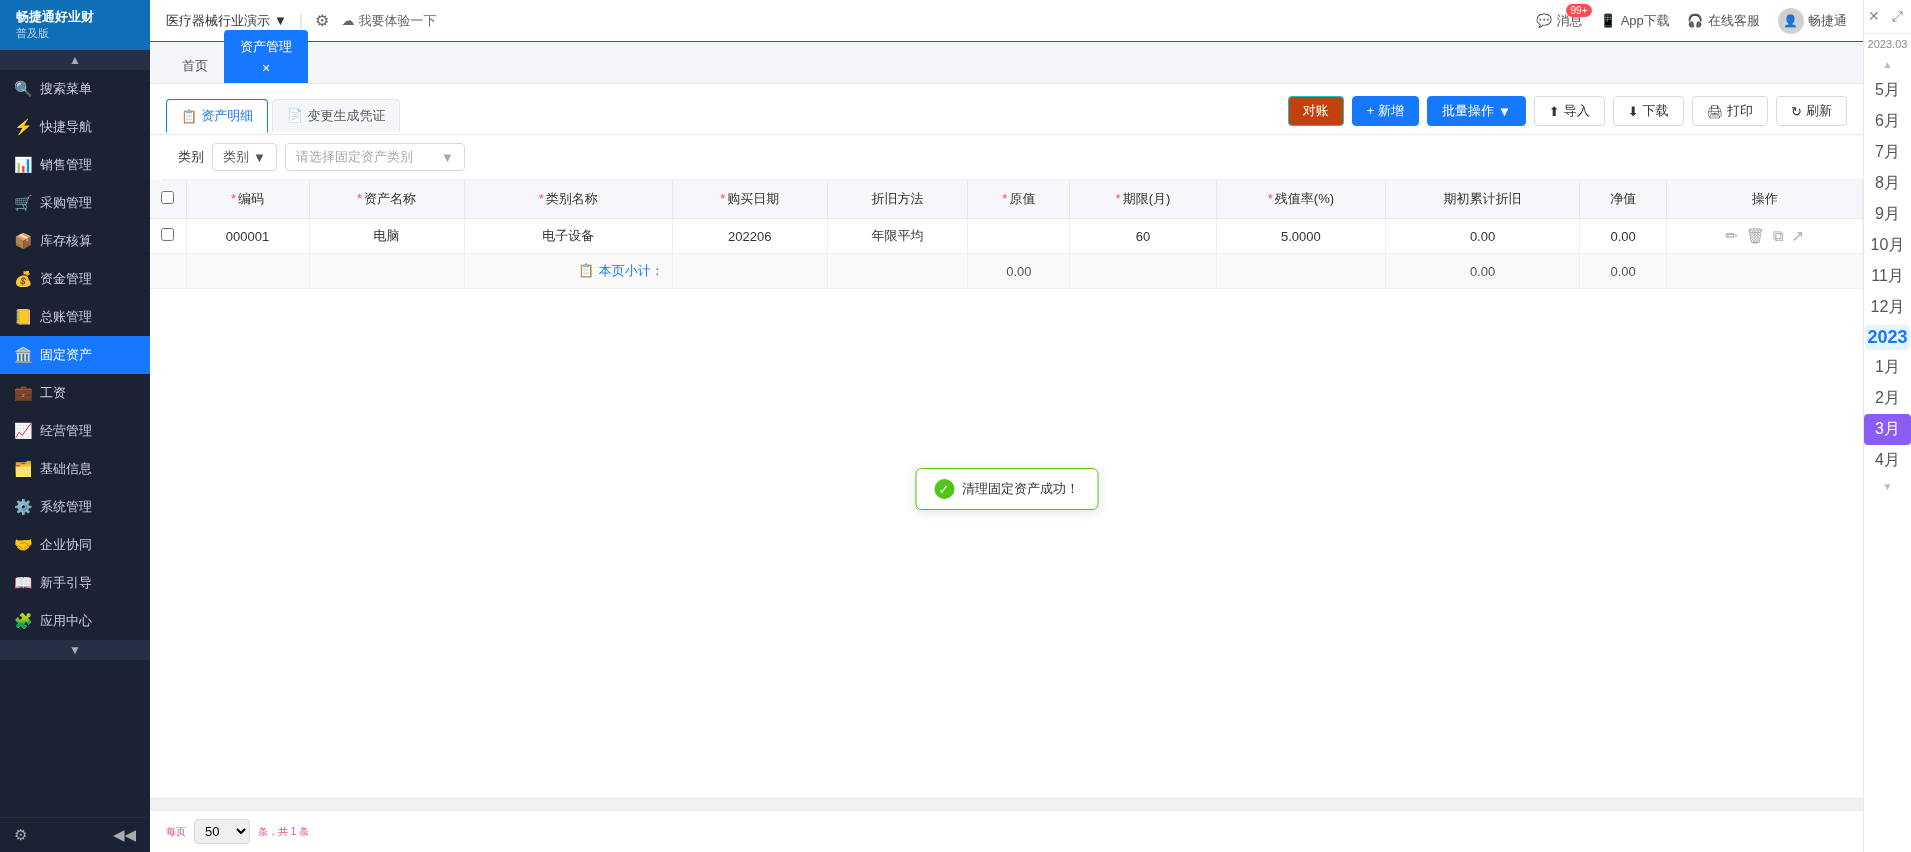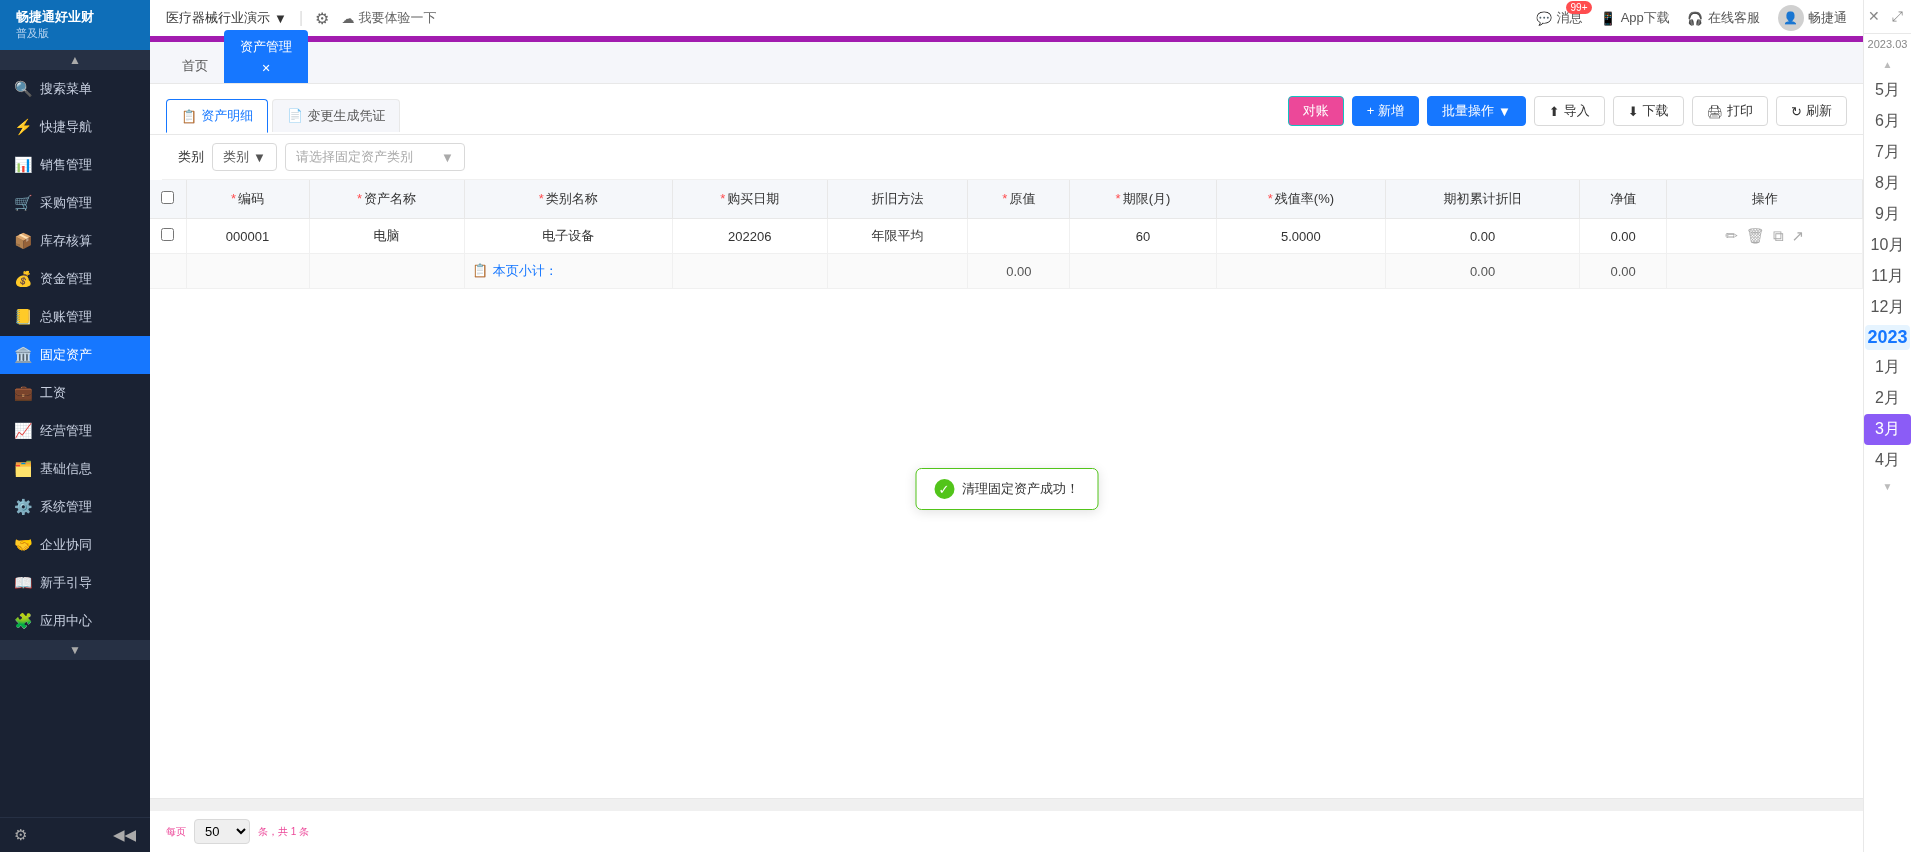--- a/index.html
+++ b/index.html
@@ -66,21 +66,21 @@
       overflow: hidden;
     }
 
     
     .topbar {
       background: #fff;
       height: 42px;
       display: flex;
       align-items: center;
       padding: 0 16px;
-      border-bottom: 6px solid #a21caf;
+      border-bottom: 1px solid #a21caf;
       gap: 12px;
       flex-shrink: 0;
     }
     .topbar-company {
       display: flex;
       align-items: center;
       gap: 4px;
       color: #333;
       cursor: pointer;
       font-size: 13px;
@@ -210,21 +210,21 @@
       border-radius: 4px;
       background: #fff;
       cursor: pointer;
       font-size: 13px;
       color: #333;
       display: flex;
       align-items: center;
       gap: 4px;
     }
     .btn-primary { background: #1677ff; color: #fff; border-color: #1677ff; }
-    .btn-cyan { background: #ec4899; color: #fff; border-color: #13c2c2; }
+    .btn-cyan { background: #c2410c; color: #fff; border-color: #13c2c2; }
     .btn-batch { background: #1677ff; color: #fff; border-color: #1677ff; }
 
     
     .filter-bar {
       display: flex;
       align-items: center;
       padding: 8px 16px;
       gap: 8px;
       background: #fff;
       border-bottom: 1px solid #f0f0f0;
@@ -628,21 +628,21 @@
         <span class="op-icon" title="删除">🗑</span>
         <span class="op-icon" title="复制">⧉</span>
         <span class="op-icon" title="更多">↗</span>
       </div>
     </td>
   </tr>
             <tr class="subtotal-row">
   <td></td>
   <td></td>
   <td></td>
-  <td style="text-align:left; color:#1677ff; font-size:12px;">
+  <td style="text-align:right; color:#1677ff; font-size:12px;">
     <span style="margin-right:4px;">📋</span><span>本页小计：</span>
   </td>
   <td></td>
   <td></td>
   <td>0.00</td>
   <td></td>
   <td></td>
   <td>0.00</td>
   <td>0.00</td>
   <td></td>

